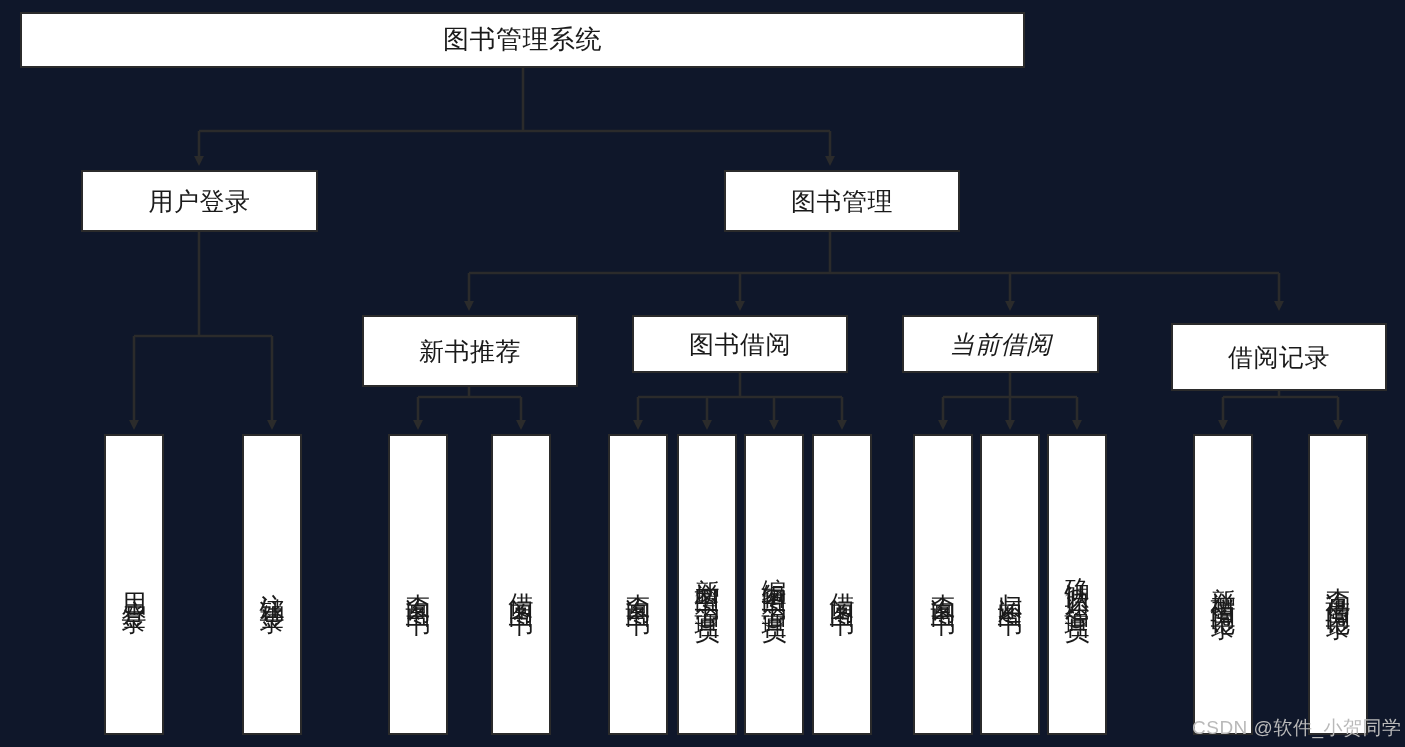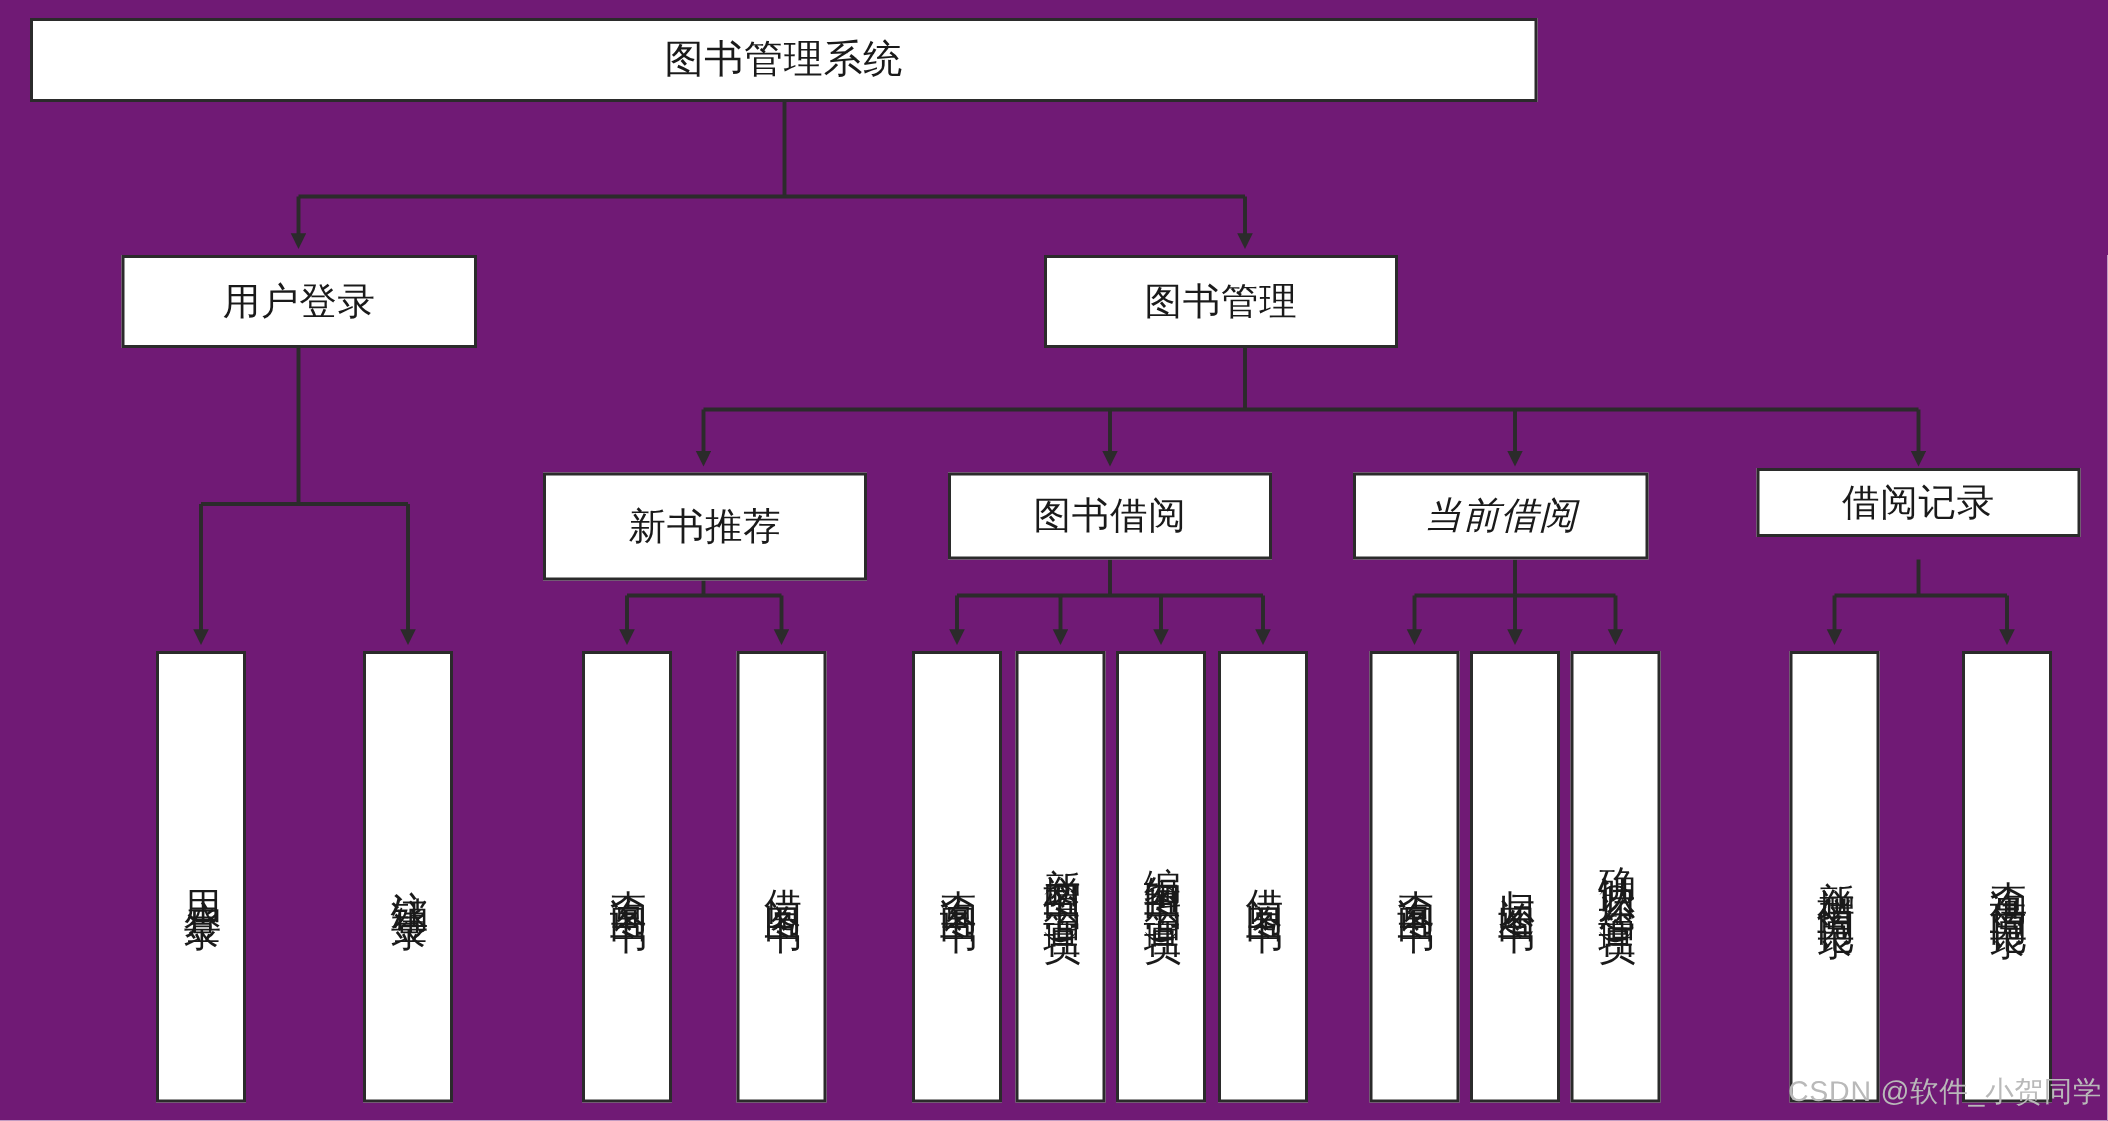--- a/index.html
+++ b/index.html
@@ -8,21 +8,21 @@
     padding: 0;
     background: #ffffff;
   }
   body {
     font-family: "Liberation Sans", "DejaVu Sans", sans-serif;
   }
   #diagram-canvas {
     position: relative;
     width: 1405px;
     height: 747px;
-    background: #701a75;
+    background: #0f172a;
     overflow: hidden;
   }
   #edges-layer {
     position: absolute;
     left: 0;
     top: 0;
     width: 1405px;
     height: 747px;
     pointer-events: none;
   }
@@ -128,34 +128,34 @@
     </g>
   </svg>
 
   <div class="node horiz root" style="left:20px; top:12px; width:1005px; height:56px;">
     <span class="node-label">图书管理系统</span>
   </div>
 
   <div class="node horiz" style="left:81px; top:170px; width:237px; height:62px;">
     <span class="node-label">用户登录</span>
   </div>
-  <div class="node horiz" style="left:696px; top:170px; width:236px; height:62px;">
+  <div class="node horiz" style="left:724px; top:170px; width:236px; height:62px;">
     <span class="node-label">图书管理</span>
   </div>
 
   <div class="node horiz" style="left:362px; top:315px; width:216px; height:72px;">
     <span class="node-label">新书推荐</span>
   </div>
   <div class="node horiz" style="left:632px; top:315px; width:216px; height:58px;">
     <span class="node-label">图书借阅</span>
   </div>
   <div class="node horiz" style="left:902px; top:315px; width:197px; height:58px;font-style:italic;">
     <span class="node-label">当前借阅</span>
   </div>
-  <div class="node horiz" style="left:1171px; top:312px; width:216px; height:46px;">
+  <div class="node horiz" style="left:1171px; top:323px; width:216px; height:68px;">
     <span class="node-label">借阅记录</span>
   </div>
 
   <div class="node vert" style="left:104px; top:434px; width:60px; height:301px;">
     <span class="node-label">用户登录</span>
   </div>
   <div class="node vert" style="left:242px; top:434px; width:60px; height:301px;">
     <span class="node-label">注销登录</span>
   </div>
 

